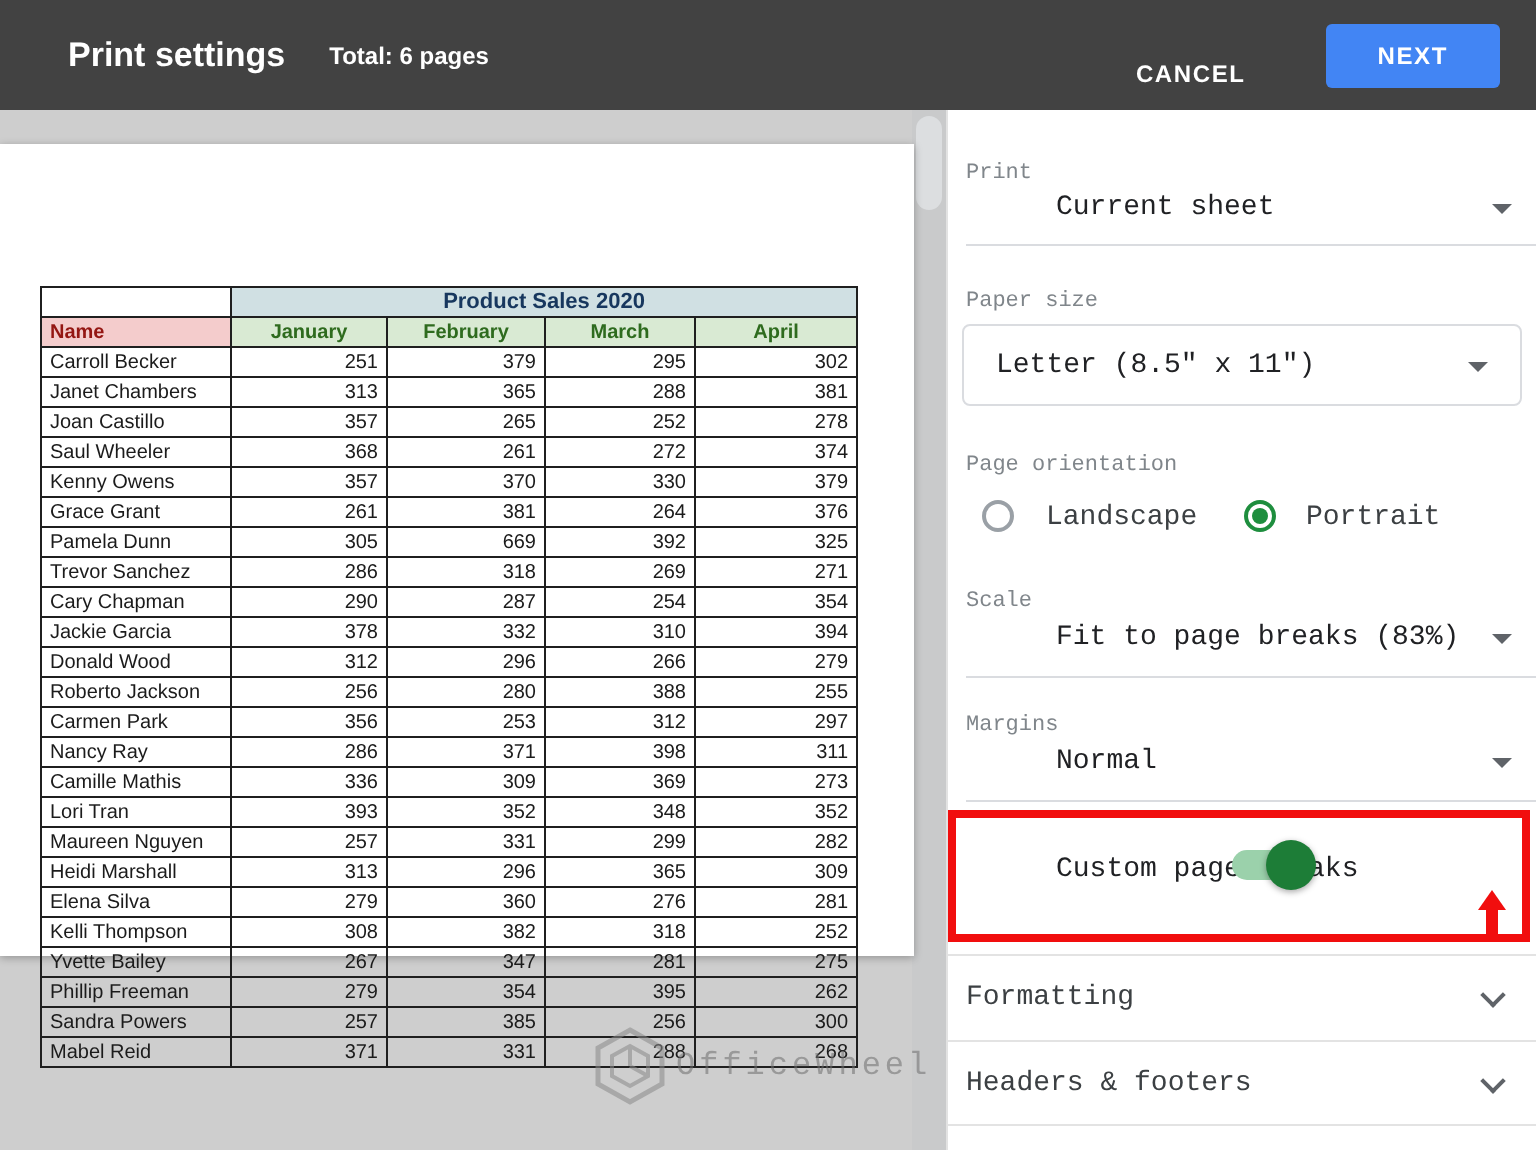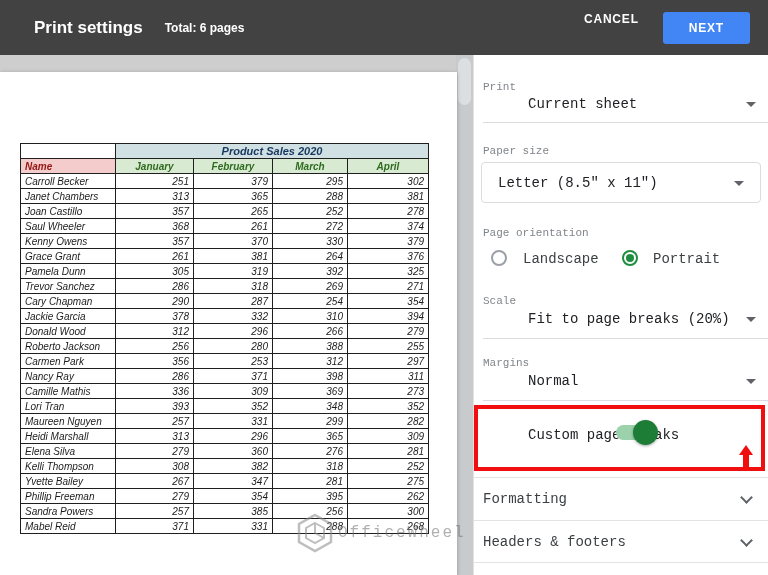--- a/index.html
+++ b/index.html
@@ -4,34 +4,34 @@
 <style>
   * { margin:0; padding:0; box-sizing:border-box; }
   html,body { width:768px; height:575px; overflow:hidden; }
   body { font-family:"Liberation Sans", sans-serif; position:relative; background:#fff; }
 
   
   .topbar { position:absolute; left:0; top:0; width:768px; height:55px; background:#424242;
             display:flex; align-items:center; }
   .topbar-title { color:#fff; font-size:17px; font-weight:bold; margin-left:34px; }
   .topbar-total { color:#fff; font-size:12px; font-weight:600; margin-left:22px; }
-  .topbar-actions { margin-left:auto; display:flex; align-items:flex-start; gap:24px; margin-right:18px; }
+  .topbar-actions { margin-left:auto; display:flex; align-items:flex-end; gap:40px; margin-right:18px; }
   .btn-cancel { background:none; border:none; color:#fff; font-family:"Liberation Sans",sans-serif;
                 font-size:12px; font-weight:bold; letter-spacing:.8px; cursor:pointer; }
   .btn-next { background:#4285f4; border:none; color:#fff; font-family:"Liberation Sans",sans-serif;
               font-size:12px; font-weight:bold; letter-spacing:.8px; padding:9px 26px;
               border-radius:3px; cursor:pointer; }
 
   
   .preview { position:absolute; left:0; top:55px; width:473px; height:520px; background:#cecece; }
   .scroll-track { position:absolute; right:0; top:0; width:17px; height:100%; background:#c9cacb; }
   .scroll-thumb { position:absolute; right:2px; top:3px; width:13px; height:47px;
                   background:#dcdee0; border-radius:7px; }
-  .page { position:absolute; left:0; top:17px; width:457px; height:503px; background:#fff;
-          box-shadow:0 1px 4px rgba(0,0,0,.28);font-style:italic; }
+  .page { position:absolute; left:0; top:17px; width:457px; height:406px; background:#fff;
+          box-shadow:0 1px 4px rgba(0,0,0,.28); }
 
   
   table.sheet { position:absolute; left:20px; top:71px; border-collapse:collapse;
                 font-size:10px; table-layout:fixed; width:408px; }
   table.sheet td, table.sheet th { border:1px solid #1f1f1f; height:15px; padding:0 4px;
                 overflow:hidden; white-space:nowrap; }
   th.blank { border-top:none; border-left:none; background:#fff; }
   th.title-cell { background:#d0e0e3; color:#17375e; font-size:11px; font-weight:bold; text-align:center; }
   th.name-hdr { background:#f4cccc; color:#941612; font-weight:bold; text-align:left; }
   th.month-hdr { background:#d9ead3; color:#2e6b1e; font-weight:bold; text-align:center; }
@@ -160,21 +160,21 @@
           <tr>
             <td class="name-cell">Grace Grant</td>
             <td class="num-cell">261</td>
             <td class="num-cell">381</td>
             <td class="num-cell">264</td>
             <td class="num-cell">376</td>
           </tr>
           <tr>
             <td class="name-cell">Pamela Dunn</td>
             <td class="num-cell">305</td>
-            <td class="num-cell">319</td>
+            <td class="num-cell">669</td>
             <td class="num-cell">392</td>
             <td class="num-cell">325</td>
           </tr>
           <tr>
             <td class="name-cell">Trevor Sanchez</td>
             <td class="num-cell">286</td>
             <td class="num-cell">318</td>
             <td class="num-cell">269</td>
             <td class="num-cell">271</td>
           </tr>
@@ -319,21 +319,21 @@
 
   <div class="lbl" style="top:172px">Page orientation</div>
   <div class="radio-row">
     <span class="radio" style="left:8px"></span>
     <span class="radio-lbl" style="left:40px">Landscape</span>
     <span class="radio on" style="left:139px"></span>
     <span class="radio-lbl" style="left:170px">Portrait</span>
   </div>
 
   <div class="lbl" style="top:240px">Scale</div>
-  <div class="val" style="top:256px">Fit to page breaks (20%)</div>
+  <div class="val" style="top:256px">Fit to page breaks (83%)</div>
   <div class="caret" style="left:272px; top:262px"></div>
   <div class="underline" style="top:283px"></div>
 
   <div class="lbl" style="top:302px">Margins</div>
   <div class="val" style="top:318px">Normal</div>
   <div class="caret" style="left:272px; top:324px"></div>
   <div class="underline" style="top:345px"></div>
 
   <div class="hl-rect"></div>
   <div class="val" style="top:372px">Custom page breaks</div>

